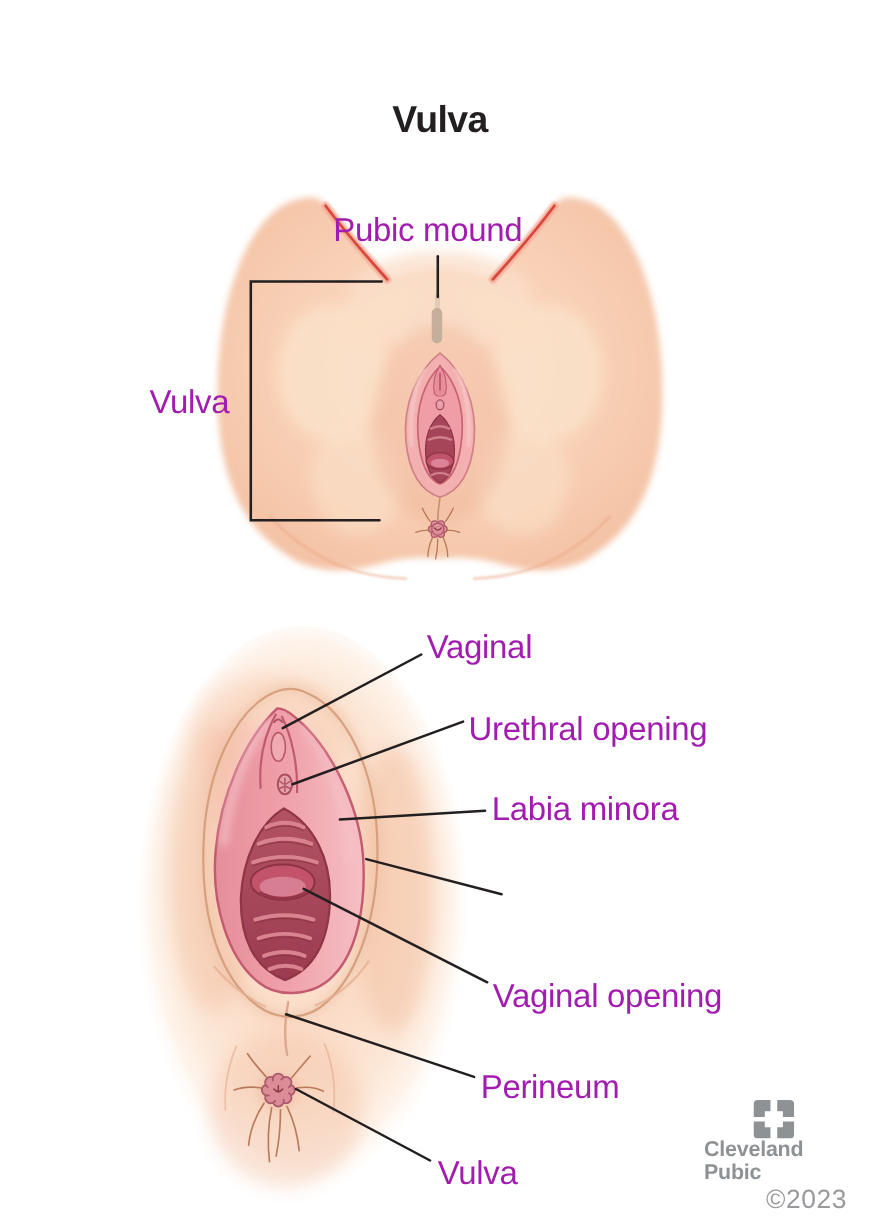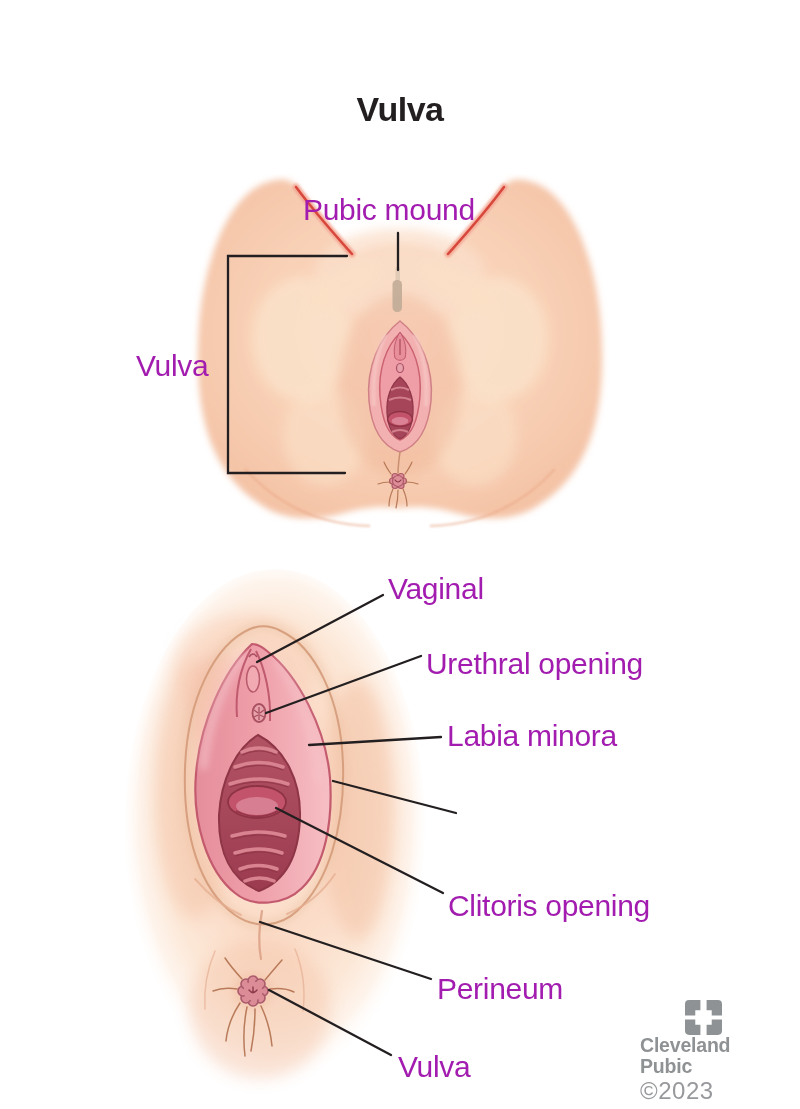--- a/index.html
+++ b/index.html
@@ -15,21 +15,21 @@
   .title{
     position:absolute;left:0;top:46px;width:800px;text-align:center;
     font-size:34px;font-weight:bold;letter-spacing:-0.5px;color:#231f20;
   }
   .overlay{position:absolute;left:0;top:0;pointer-events:none;}
   .brand{
     position:absolute;left:640px;top:991px;width:130px;text-align:left;
     font-size:19.5px;line-height:21px;font-weight:bold;color:#8f9294;letter-spacing:-0.2px;
   }
   .copyright{
-    position:absolute;left:640px;top:1033px;width:130px;text-align:left;
+    position:absolute;left:640px;top:1033px;width:130px;text-align:right;
     font-size:24px;font-weight:400;color:#97999c;letter-spacing:0.5px;
   }
   .cc-logo{position:absolute;left:685px;top:956px;}
 </style>
 </head>
 <body>
 
 <div class="canvas">
 
   <div class="title">Vulva</div>
@@ -265,21 +265,21 @@
       <line x1="269" y1="946" x2="391" y2="1011"></line>
     </g>
   </svg>
 
   <div class="label" style="left:303px;top:149px">Pubic mound</div>
   <div class="label" style="left:136px;top:305px">Vulva</div>
 
   <div class="label" style="left:388px;top:528px">Vaginal</div>
   <div class="label" style="left:447px;top:675px">Labia minora</div>
   <div class="label" style="left:426px;top:603px">Urethral opening</div>
-  <div class="label" style="left:448px;top:845px">Clitoris opening</div>
+  <div class="label" style="left:448px;top:845px">Vaginal opening</div>
   <div class="label" style="left:437px;top:928px">Perineum</div>
   <div class="label" style="left:398px;top:1006px">Vulva</div>
 
   <svg class="cc-logo" width="37" height="35" viewBox="0 0 36 34">
     <g fill="#8f9294">
       <path d="M0,15 V4 Q0,0 4,0 H15 V10 H10 V15 Z"></path>
       <path d="M21,0 H32 Q36,0 36,4 V15 H26 V10 H21 Z"></path>
       <path d="M0,19 H10 V24 H15 V34 H4 Q0,34 0,30 Z"></path>
       <path d="M26,19 H36 V30 Q36,34 32,34 H21 V24 H26 Z"></path>
     </g>

